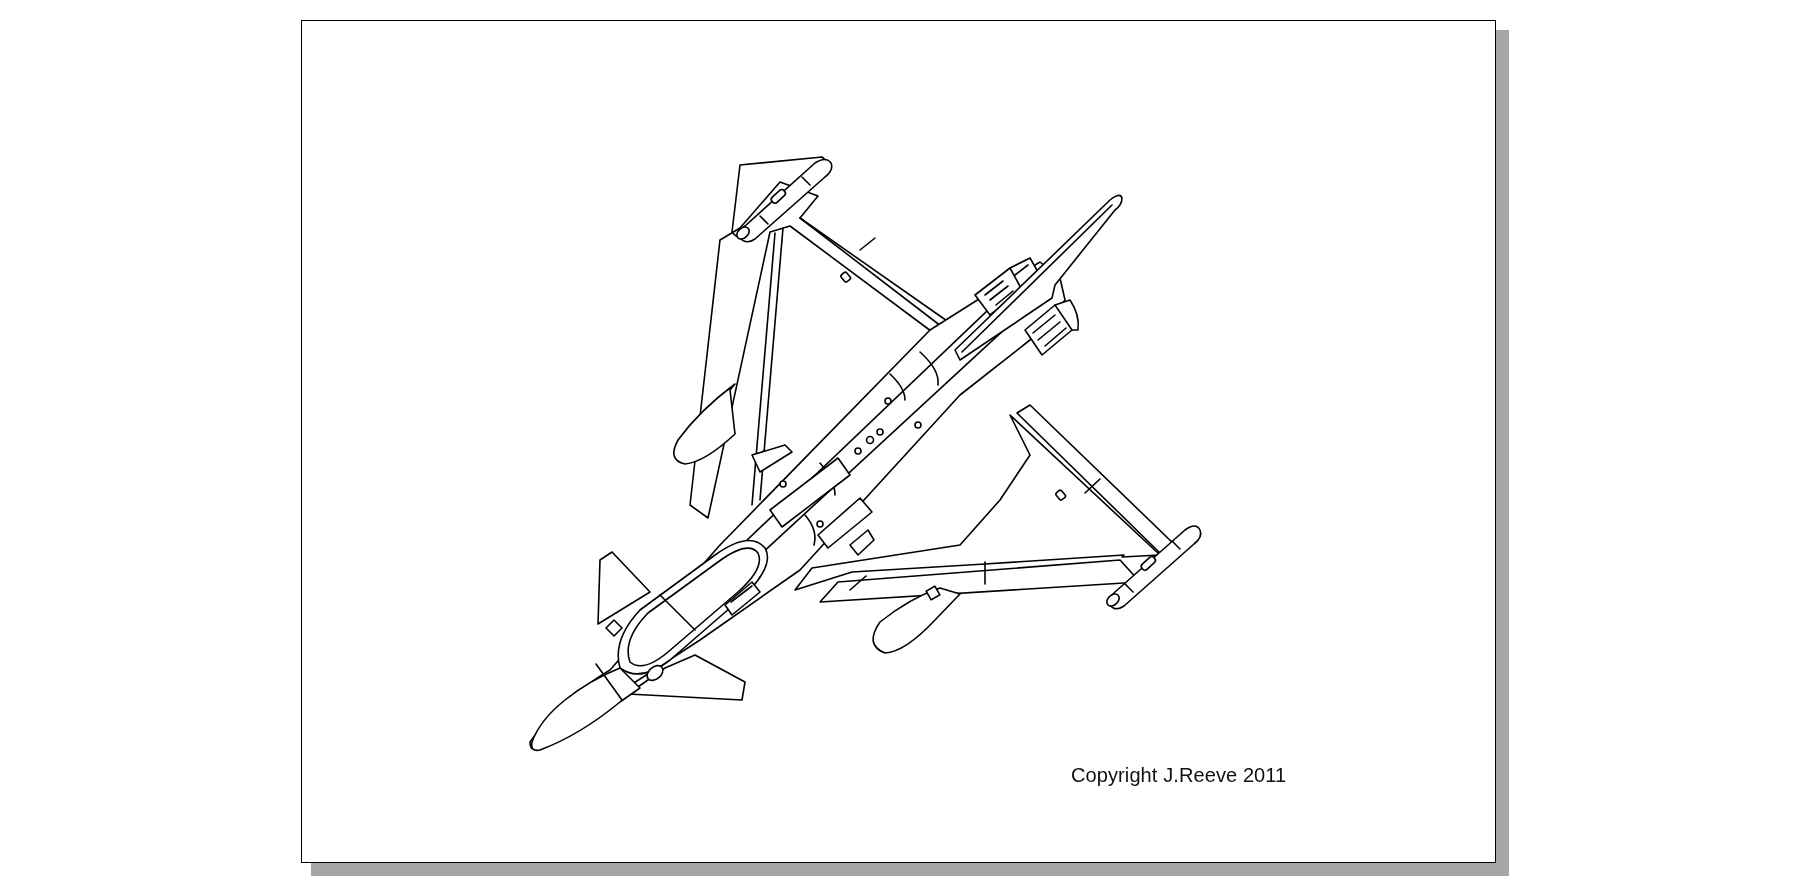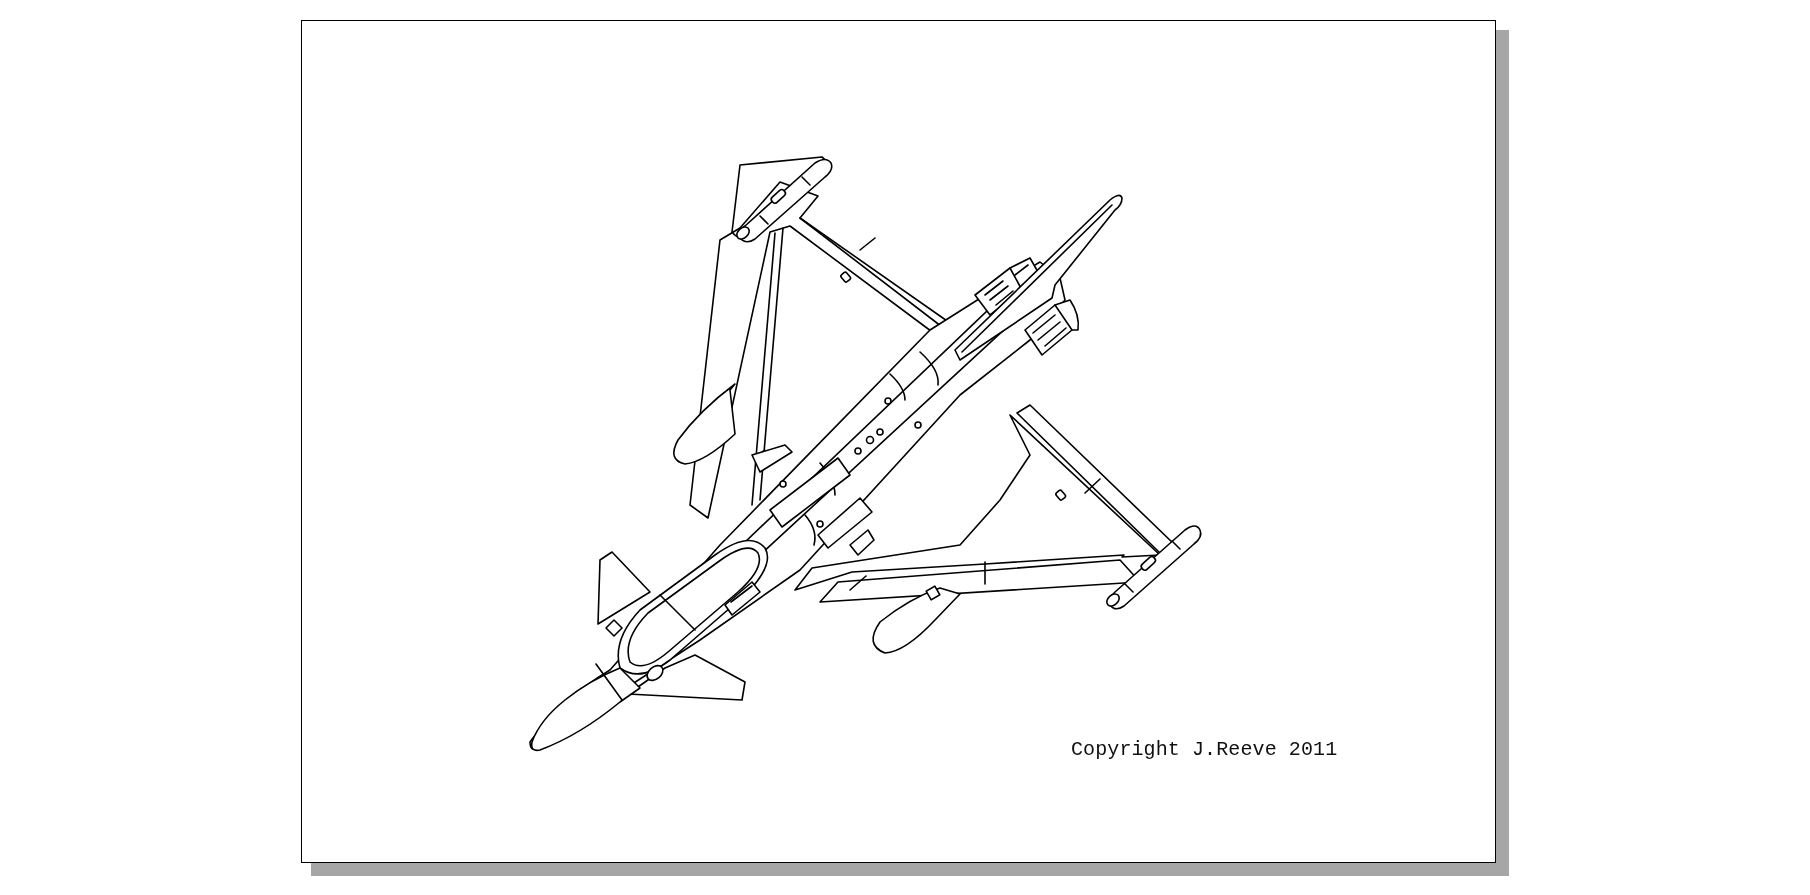--- a/index.html
+++ b/index.html
@@ -43,22 +43,22 @@
       fill: #ffffff;
       stroke: #000000;
       stroke-width: 1.6;
       stroke-linejoin: round;
       stroke-linecap: round;
     }
     .drawing .nofill { fill: none; }
     .copyright {
       position: absolute;
       left: 1071px;
-      top: 738px;
-      font-family: Liberation Mono, monospace;
+      top: 764px;
+      font-family: Liberation Sans, sans-serif;
       font-size: 20px;
       color: #111111;
       white-space: nowrap;
       letter-spacing: 0.1px;
     }
   </style>
 </head>
 <body>
 
 <div class="page-shadow"></div>

